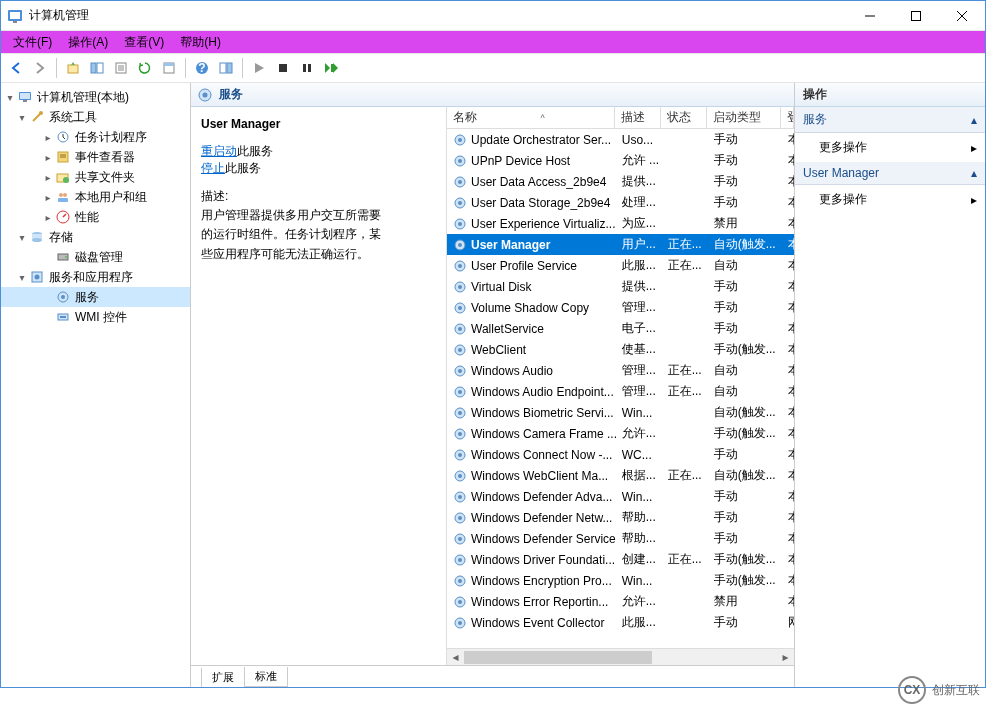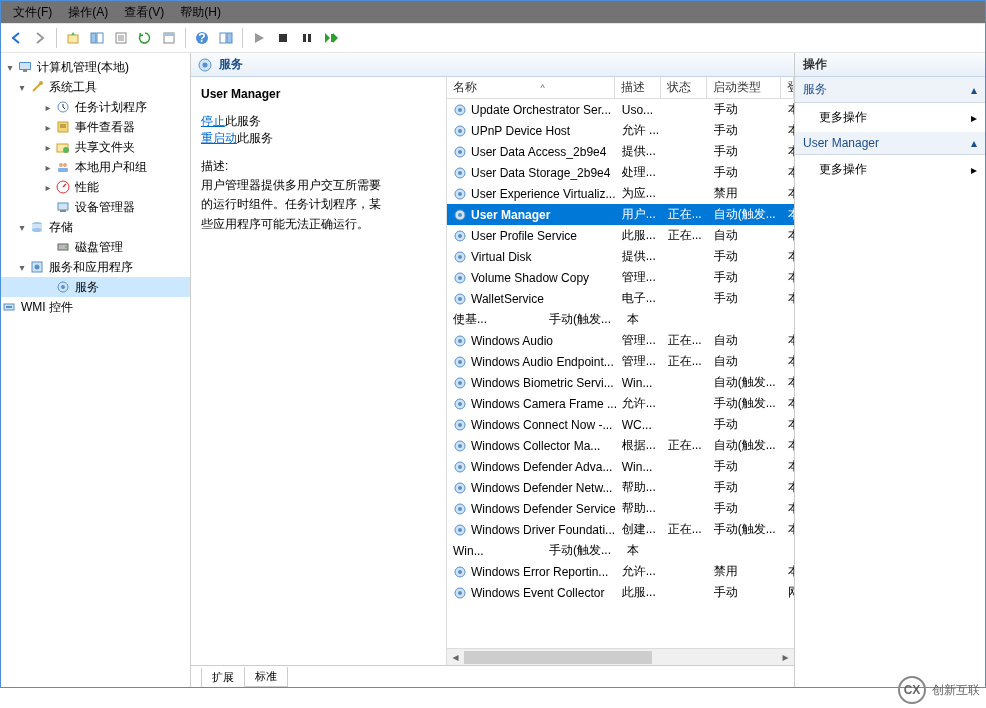--- a/index.html
+++ b/index.html
@@ -3,21 +3,21 @@
 <meta charset="utf-8">
 <style>
 * { margin:0; padding:0; box-sizing:border-box; font-family:"Microsoft YaHei","Segoe UI",sans-serif; font-size:12px; }
 body { background:#fff; width:986px; height:708px; overflow:hidden; position:relative; }
 .window { width:986px; height:688px; border:1px solid #4a8fd8; display:flex; flex-direction:column; background:#fff; }
 .titlebar { height:30px; display:flex; align-items:center; background:#fff; border-bottom:1px solid #e5e5e5; }
 .titlebar .icon-app { width:16px; height:16px; margin:0 6px; }
 .titlebar .title { flex:1; color:#000; font-size:12px; }
 .win-controls { display:flex; }
 .win-btn { width:46px; height:30px; display:flex; align-items:center; justify-content:center; cursor:pointer; }
-.menubar { height:22px; display:flex; align-items:center; padding:0 4px; background:#737373; }
+.menubar { height:22px; display:flex; align-items:center; padding:0 4px; background:#d946ef; }
 .menu-item { padding:2px 8px; cursor:pointer; }
 .toolbardiv { height:30px; display:flex; align-items:center; padding:0 4px; border-top:1px solid #e5e5e5; border-bottom:1px solid #e5e5e5; background:#fff; gap:2px; }
 .tool-btn { width:22px; height:22px; display:flex; align-items:center; justify-content:center; cursor:pointer; border:1px solid transparent; }
 .tool-sep { width:1px; height:20px; background:#ccc; margin:0 3px; }
 .main { flex:1; display:flex; overflow:hidden; }
 .tree-panel { width:190px; border-right:1px solid #ccc; background:#fff; overflow:auto; padding:4px 0; }
 .tree-item { display:flex; align-items:center; height:20px; cursor:pointer; white-space:nowrap; }
 .tree-item.selected { background:#cce8ff; }
 .tree-toggle { width:14px; text-align:center; color:#666; cursor:pointer; font-size:10px; }
 .tree-icon { width:16px; height:16px; margin-right:4px; display:inline-flex; align-items:center; justify-content:center; }
@@ -47,20 +47,48 @@
 svg { display:block; }
 .sort-arrow { font-size:9px; color:#666; }
 .watermark { position:absolute; right:6px; bottom:4px; display:flex; align-items:center; gap:6px; color:#666; font-size:12px; }
 .watermark .wm-logo { width:28px; height:28px; border-radius:50%; border:2px solid #888; display:flex; align-items:center; justify-content:center; font-weight:bold; color:#666; }
 </style>
 </head>
 <body>
 
 <div class="window">
 
+  <div class="titlebar">
+    <span class="icon-app">
+      <svg width="16" height="16">
+          <rect x="1" y="2" width="14" height="11" fill="#4a8fd8" rx="1"></rect>
+          <rect x="3" y="4" width="10" height="7" fill="#fff"></rect>
+          <rect x="6" y="13" width="4" height="2" fill="#888"></rect>
+        </svg>
+    </span>
+    <span class="title">计算机管理</span>
+    <div class="win-controls">
+      <div class="win-btn">
+          <svg width="10" height="10">
+            <line x1="0" y1="5" x2="10" y2="5" stroke="#000"></line>
+          </svg>
+        </div>
+      <div class="win-btn">
+          <svg width="10" height="10">
+            <rect x="0.5" y="0.5" width="9" height="9" fill="none" stroke="#000"></rect>
+          </svg>
+        </div>
+      <div class="win-btn close">
+          <svg width="10" height="10">
+            <line x1="0" y1="0" x2="10" y2="10" stroke="#000"></line>
+            <line x1="10" y1="0" x2="0" y2="10" stroke="#000"></line>
+          </svg>
+        </div>
+    </div>
+  </div>
 
   <div class="menubar">
     <div class="menu-item">文件(F)</div>
     <div class="menu-item">操作(A)</div>
     <div class="menu-item">查看(V)</div>
     <div class="menu-item">帮助(H)</div>
   </div>
 
   <div class="toolbardiv">
     <div class="tool-btn">
@@ -215,29 +243,20 @@
       <div class="tree-item" style="padding-left:40px">
         <span class="tree-toggle">▸</span>
         <span class="tree-icon">
             <svg width="14" height="14">
               <circle cx="7" cy="7" r="6" fill="#fff" stroke="#d33"></circle>
               <line x1="7" y1="7" x2="10" y2="4" stroke="#d33" stroke-width="1.5"></line>
             </svg>
           </span>
         <span class="tree-label">性能</span>
       </div>
-      <div class="tree-item" style="padding-left:54px">
-        <span class="tree-icon">
-            <svg width="14" height="14">
-              <rect x="2" y="3" width="10" height="7" fill="#cfe5f7" stroke="#5a8fc7"></rect>
-              <rect x="4" y="10" width="6" height="2" fill="#888"></rect>
-            </svg>
-          </span>
-        <span class="tree-label">设备管理器</span>
-      </div>
       <div class="tree-item" style="padding-left:14px">
         <span class="tree-toggle">▾</span>
         <span class="tree-icon">
             <svg width="14" height="14">
               <ellipse cx="7" cy="4" rx="5" ry="2" fill="#9cc3e8"></ellipse>
               <rect x="2" y="4" width="10" height="6" fill="#cfe5f7"></rect>
               <ellipse cx="7" cy="10" rx="5" ry="2" fill="#9cc3e8"></ellipse>
             </svg>
           </span>
         <span class="tree-label">存储</span>
@@ -263,21 +282,21 @@
       </div>
       <div class="tree-item selected" style="padding-left:54px">
         <span class="tree-icon">
             <svg width="14" height="14">
               <circle cx="7" cy="7" r="5" fill="#cfe5f7" stroke="#5a8fc7"></circle>
               <circle cx="7" cy="7" r="2" fill="#5a8fc7"></circle>
             </svg>
           </span>
         <span class="tree-label">服务</span>
       </div>
-      <div class="tree-item" style="">
+      <div class="tree-item" style="padding-left:54px">
         <span class="tree-icon">
             <svg width="14" height="14">
               <rect x="2" y="4" width="10" height="6" fill="#cfe5f7" stroke="#5a8fc7"></rect>
               <rect x="4" y="6" width="6" height="2" fill="#5a8fc7"></rect>
             </svg>
           </span>
         <span class="tree-label">WMI 控件</span>
       </div>
     </div>
 
@@ -289,24 +308,24 @@
               <circle cx="8" cy="8" r="2.5" fill="#5a8fc7"></circle>
             </svg>
           </span>
         <span>服务</span>
       </div>
       <div class="center-body">
 
         <div class="detail-pane">
           <div class="detail-title">User Manager</div>
           <div>
-            <span class="detail-link">停止</span><span>此服务</span>
+            <span class="detail-link">重启动</span><span>此服务</span>
           </div>
           <div>
-            <span class="detail-link">重启动</span><span>此服务</span>
+            <span class="detail-link">停止</span><span>此服务</span>
           </div>
           <div class="detail-text">描述:</div>
           <div style="line-height:1.6">用户管理器提供多用户交互所需要的运行时组件。任务计划程序，某些应用程序可能无法正确运行。</div>
         </div>
 
         <div class="list-pane">
           <div class="list-header">
             <div class="list-header-cell" style="width:178px">
                 <span>名称</span>
                 <span style="flex:1;text-align:center" class="sort-arrow">^</span>
@@ -469,20 +488,29 @@
                     </svg>
                   </span>
                   <span>WalletService</span>
                 </div>
                 <div class="list-cell" style="width:48px">电子...</div>
                 <div class="list-cell" style="width:48px"></div>
                 <div class="list-cell" style="width:78px">手动</div>
                 <div class="list-cell" style="flex:1">本</div>
               </div>
               <div class="list-row">
+                <div class="list-cell" style="width:178px;">
+                  <span>
+                    <svg width="14" height="14">
+                      <circle cx="7" cy="7" r="5" fill="#cfe5f7" stroke="#5a8fc7"></circle>
+                      <circle cx="7" cy="7" r="2" fill="#5a8fc7"></circle>
+                    </svg>
+                  </span>
+                  <span>WebClient</span>
+                </div>
                 <div class="list-cell" style="width:48px">使基...</div>
                 <div class="list-cell" style="width:48px"></div>
                 <div class="list-cell" style="width:78px">手动(触发...</div>
                 <div class="list-cell" style="flex:1">本</div>
               </div>
               <div class="list-row">
                 <div class="list-cell" style="width:178px;">
                   <span>
                     <svg width="14" height="14">
                       <circle cx="7" cy="7" r="5" fill="#cfe5f7" stroke="#5a8fc7"></circle>
@@ -557,21 +585,21 @@
                 <div class="list-cell" style="flex:1">本</div>
               </div>
               <div class="list-row">
                 <div class="list-cell" style="width:178px;">
                   <span>
                     <svg width="14" height="14">
                       <circle cx="7" cy="7" r="5" fill="#cfe5f7" stroke="#5a8fc7"></circle>
                       <circle cx="7" cy="7" r="2" fill="#5a8fc7"></circle>
                     </svg>
                   </span>
-                  <span>Windows Collector Ma...</span>
+                  <span>Windows WebClient Ma...</span>
                 </div>
                 <div class="list-cell" style="width:48px">根据...</div>
                 <div class="list-cell" style="width:48px">正在...</div>
                 <div class="list-cell" style="width:78px">自动(触发...</div>
                 <div class="list-cell" style="flex:1">本</div>
               </div>
               <div class="list-row">
                 <div class="list-cell" style="width:178px;">
                   <span>
                     <svg width="14" height="14">
@@ -625,20 +653,29 @@
                     </svg>
                   </span>
                   <span>Windows Driver Foundati...</span>
                 </div>
                 <div class="list-cell" style="width:48px">创建...</div>
                 <div class="list-cell" style="width:48px">正在...</div>
                 <div class="list-cell" style="width:78px">手动(触发...</div>
                 <div class="list-cell" style="flex:1">本</div>
               </div>
               <div class="list-row">
+                <div class="list-cell" style="width:178px;">
+                  <span>
+                    <svg width="14" height="14">
+                      <circle cx="7" cy="7" r="5" fill="#cfe5f7" stroke="#5a8fc7"></circle>
+                      <circle cx="7" cy="7" r="2" fill="#5a8fc7"></circle>
+                    </svg>
+                  </span>
+                  <span>Windows Encryption Pro...</span>
+                </div>
                 <div class="list-cell" style="width:48px">Win...</div>
                 <div class="list-cell" style="width:48px"></div>
                 <div class="list-cell" style="width:78px">手动(触发...</div>
                 <div class="list-cell" style="flex:1">本</div>
               </div>
               <div class="list-row">
                 <div class="list-cell" style="width:178px;">
                   <span>
                     <svg width="14" height="14">
                       <circle cx="7" cy="7" r="5" fill="#cfe5f7" stroke="#5a8fc7"></circle>

